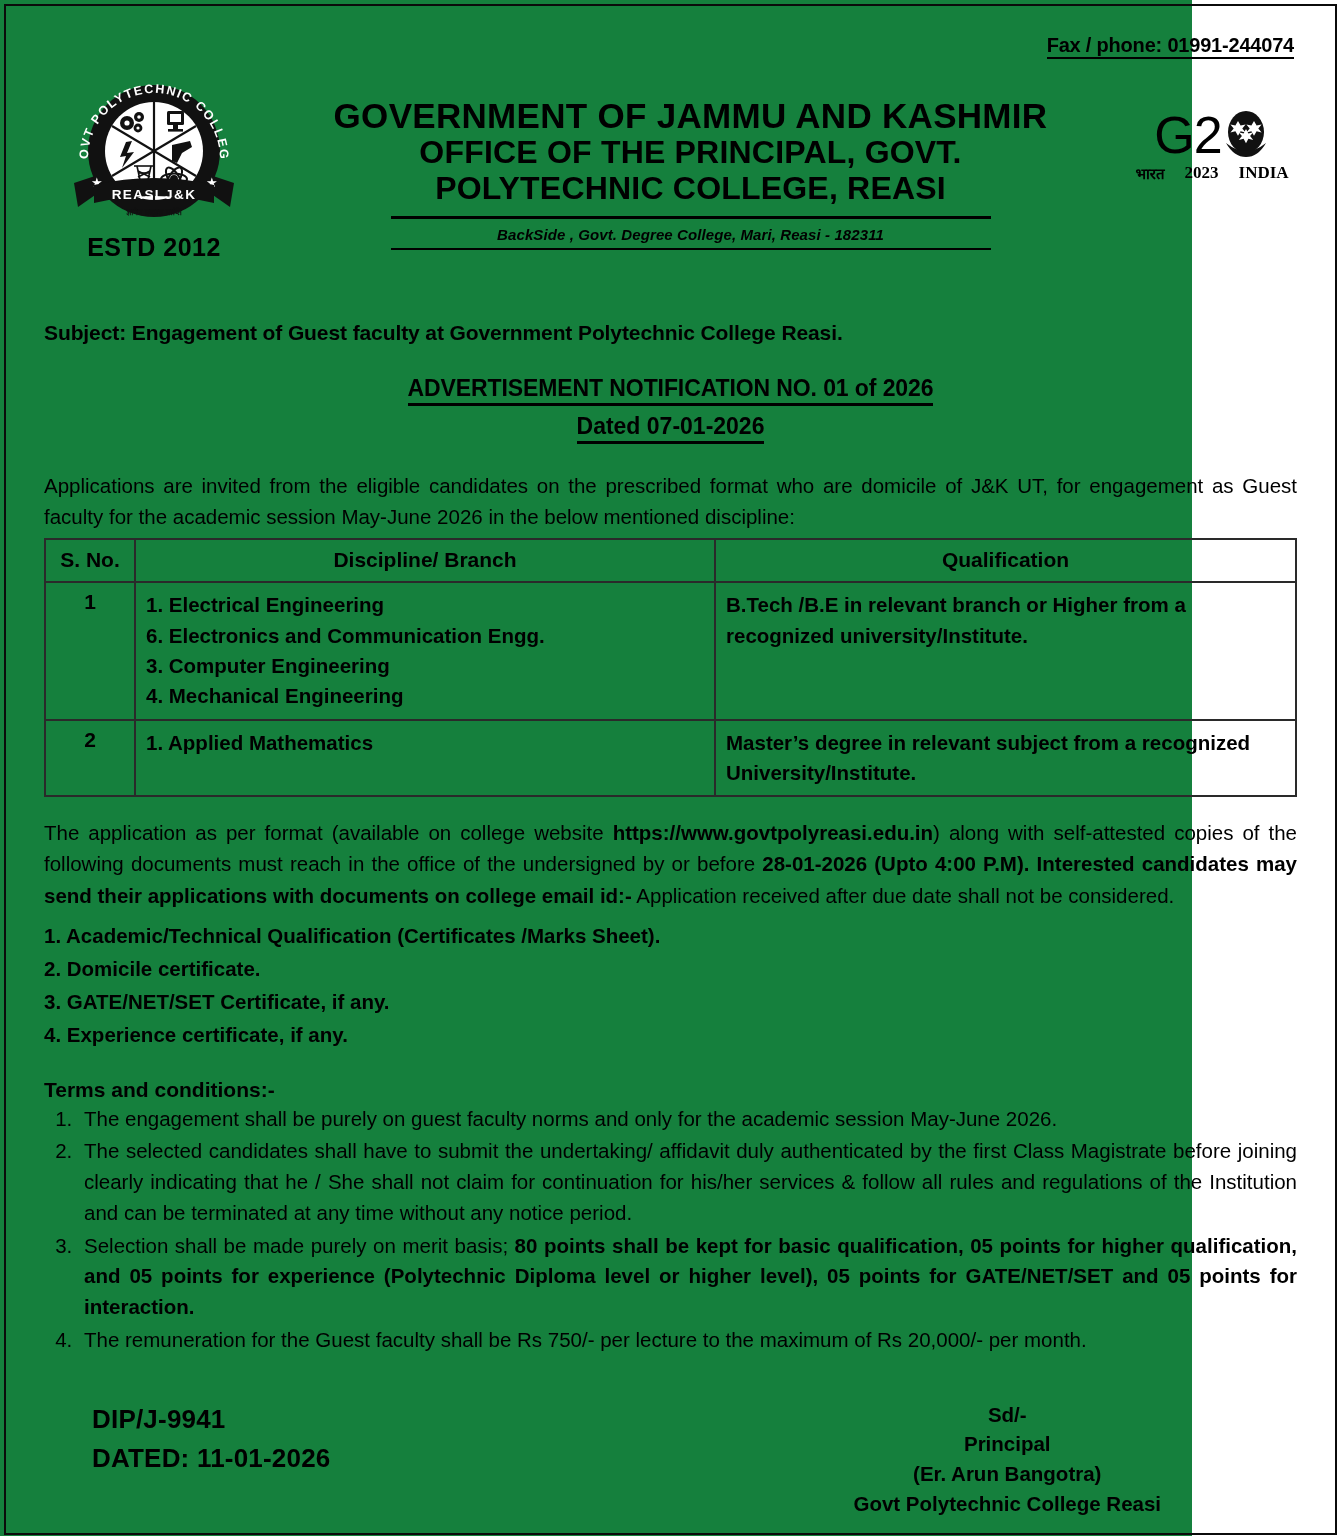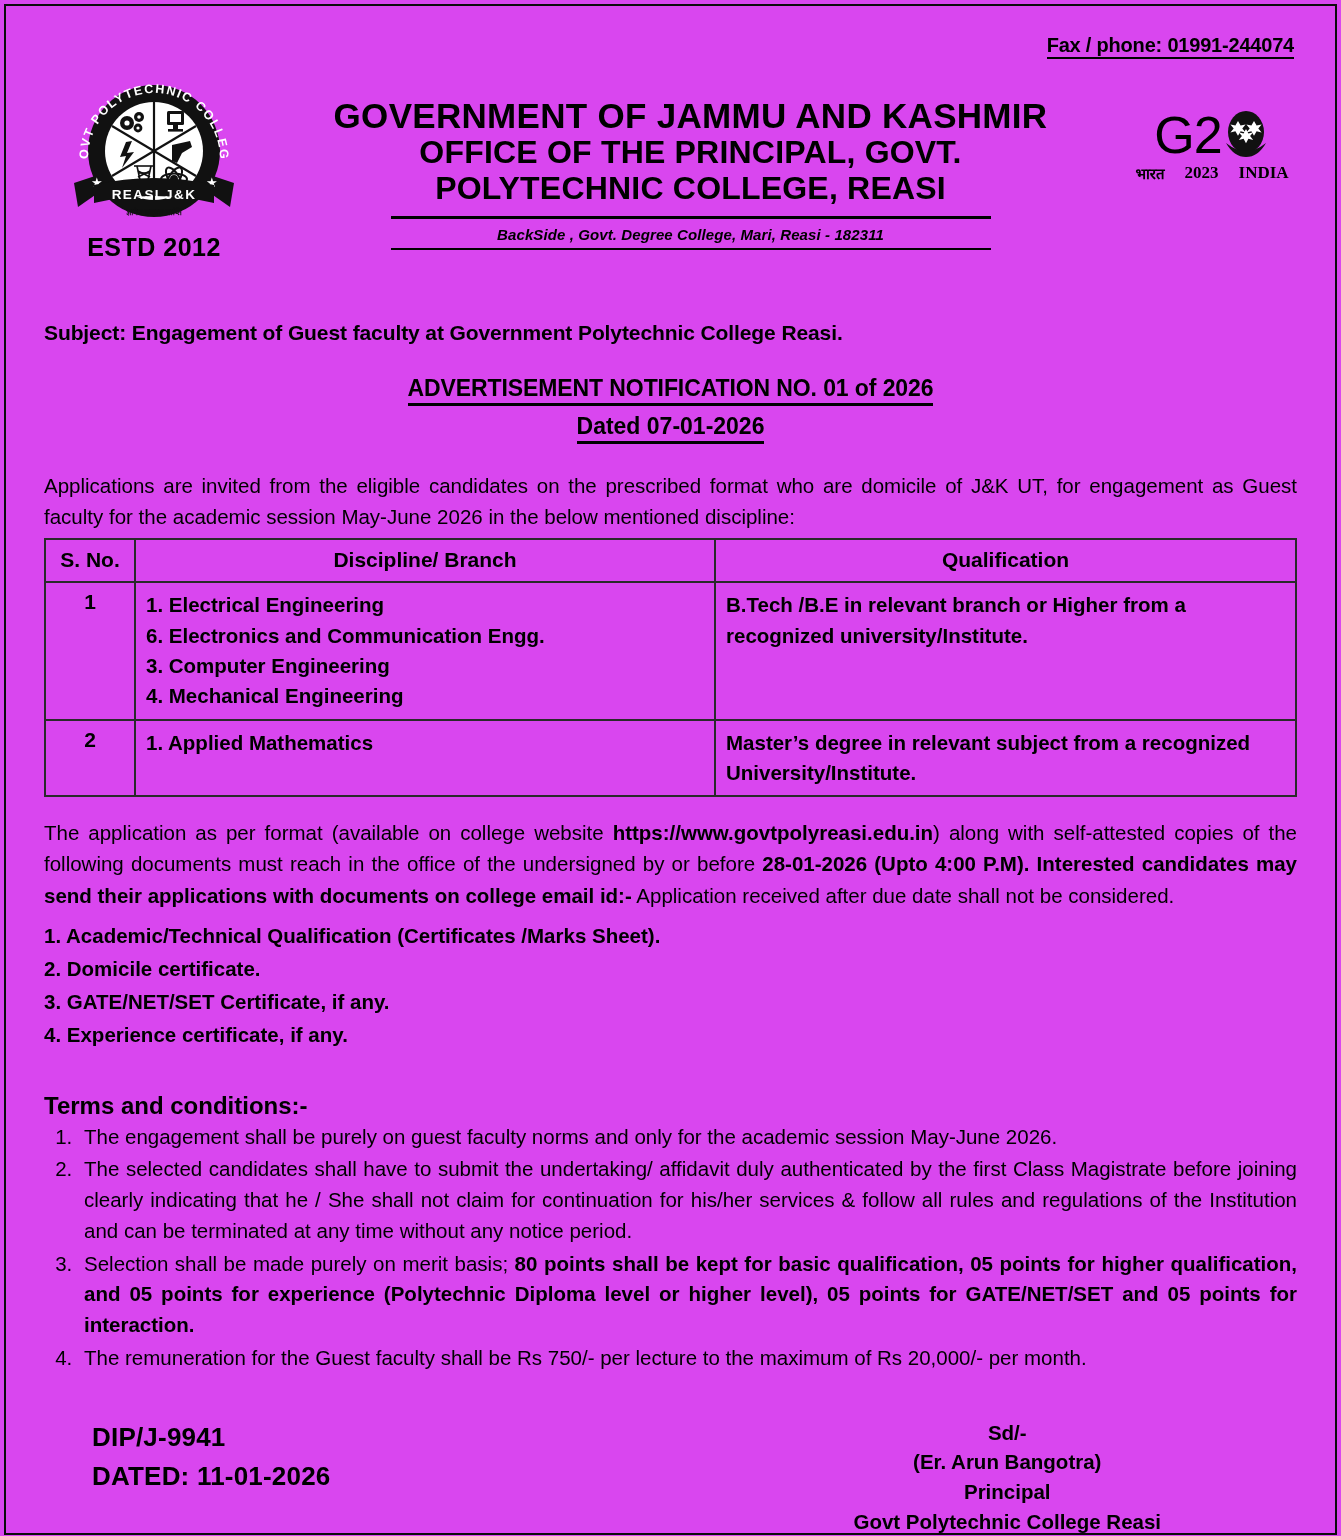--- a/index.html
+++ b/index.html
@@ -9,24 +9,24 @@
   }
   body {
     width: 1341px;
     height: 1536px;
     font-family: "Liberation Sans", sans-serif;
     color: #000000;
     overflow: hidden;
   }
   .page {
     position: relative;
-    width: 1341px;
+    width: 1192px;
     height: 1536px;
     box-sizing: border-box;
-    background: #d946ef;
+    background: #15803d;
   }
   .page-frame {
     position: absolute;
     left: 4px;
     top: 4px;
     width: 1333px;
     height: 1531px;
     border: 2px solid #0b0b0b;
     box-sizing: border-box;
     pointer-events: none;
@@ -204,23 +204,23 @@
 
   
   .doclist { margin-top: 8px; }
   .doclist .li {
     font-size: 20.5px;
     font-weight: bold;
     line-height: 1.62;
   }
 
   .terms-head {
-    font-size: 24px;
-    font-weight: bold;
-    margin-top: 40px;
+    font-size: 21px;
+    font-weight: bold;
+    margin-top: 26px;
   }
   ol.terms {
     margin: 2px 0 0 0;
     padding-left: 34px;
     font-size: 20.5px;
     line-height: 1.5;
   }
   ol.terms > li {
     text-align: justify;
     margin-top: 2px;
@@ -445,20 +445,20 @@
       </li>
     </ol>
 
     <div class="footer">
       <div class="foot-left">
         <div>DIP/J-9941</div>
         <div>DATED: 11-01-2026</div>
       </div>
       <div class="foot-right">
         <div class="sd">Sd/-</div>
+        <div>Principal</div>
         <div>(Er. Arun Bangotra)</div>
-        <div>Principal</div>
         <div>Govt Polytechnic College Reasi</div>
       </div>
     </div>
 
   </div>
 </div>
 
 </body></html>

